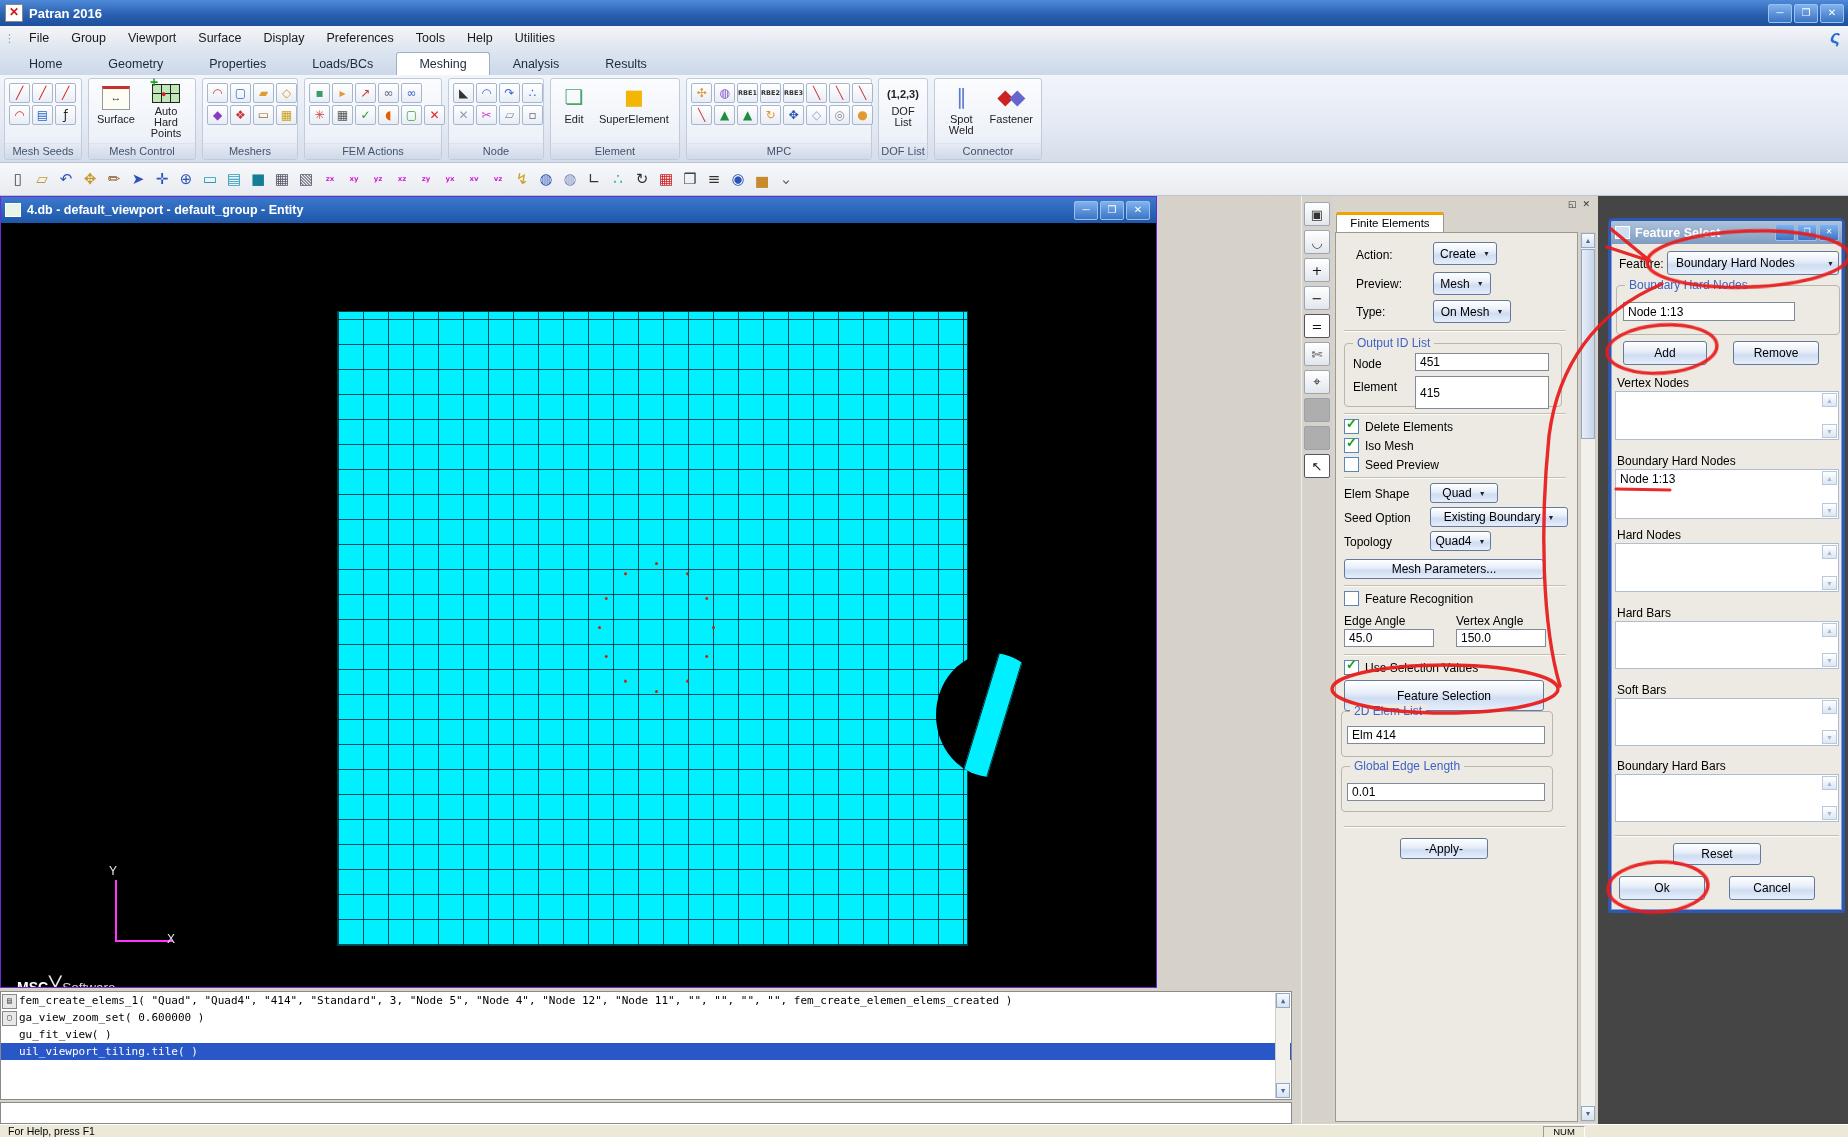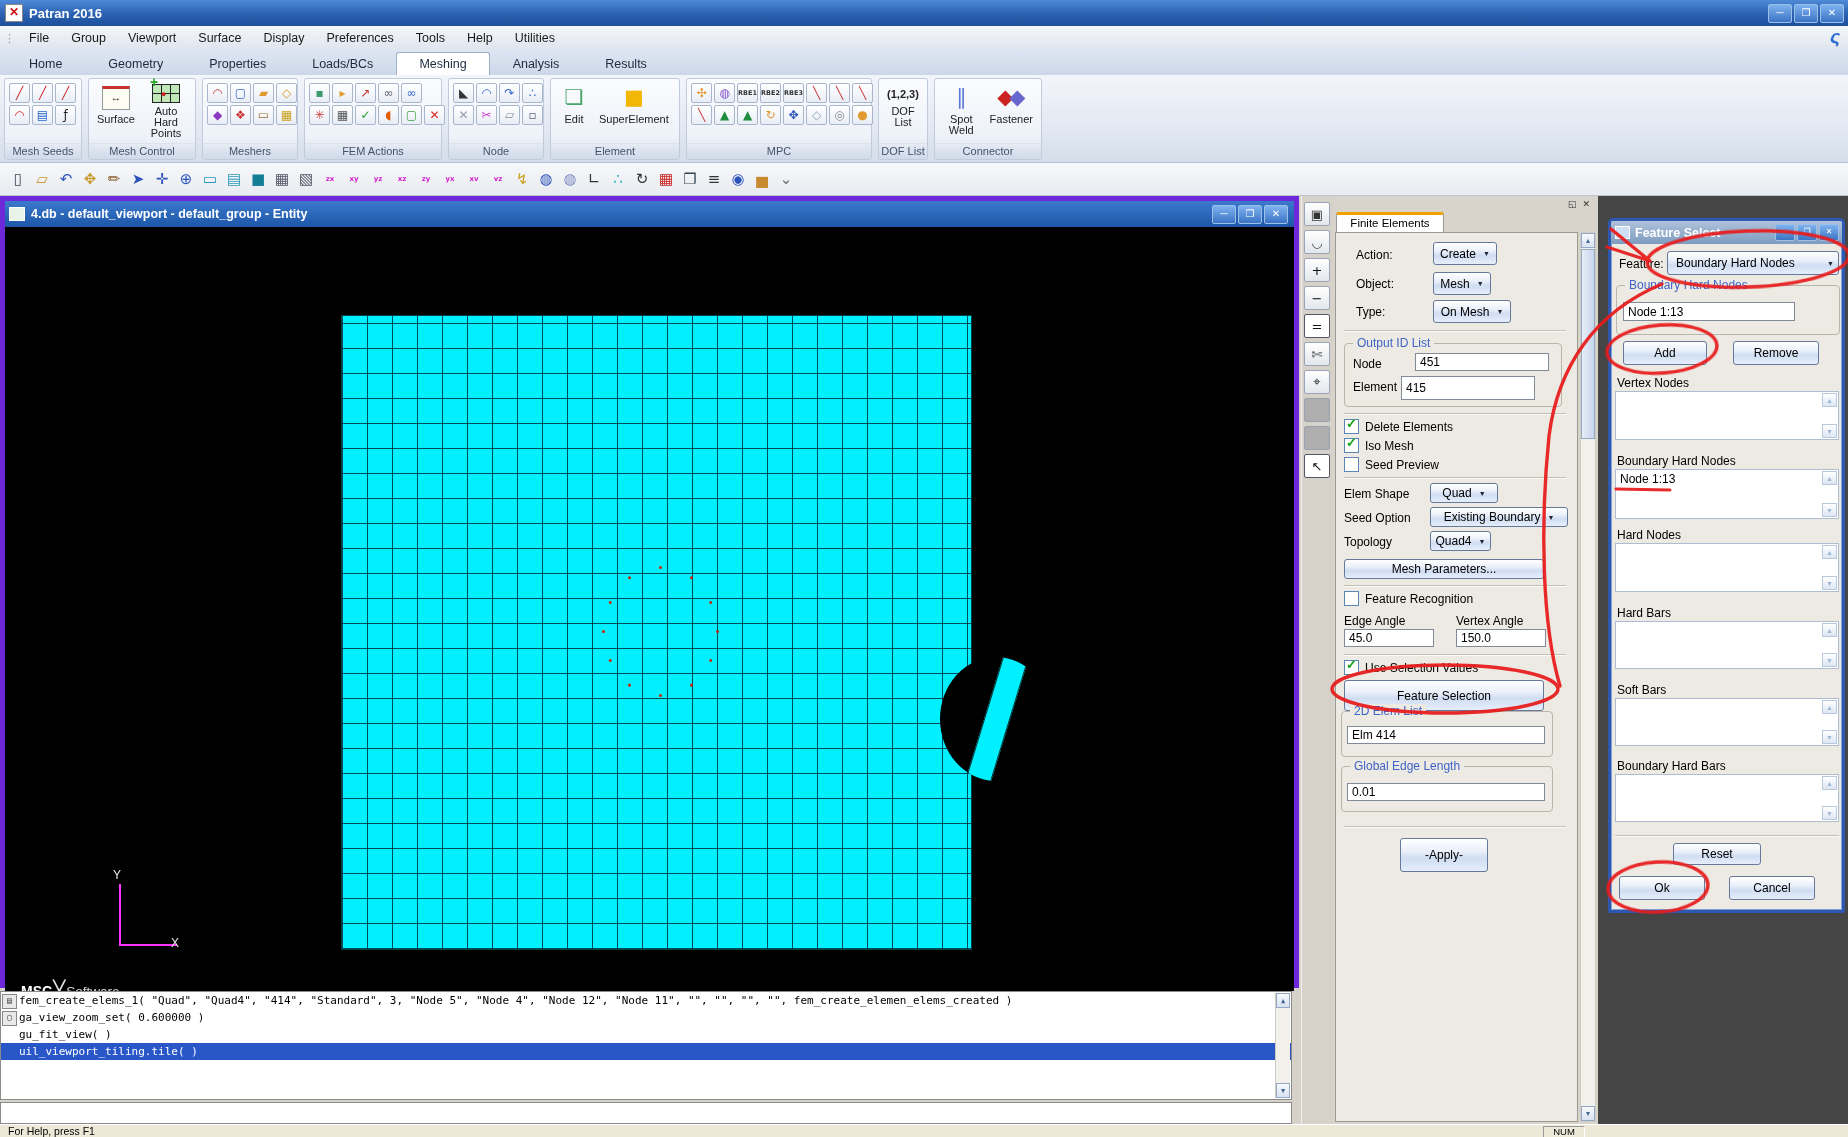--- a/index.html
+++ b/index.html
@@ -49,21 +49,21 @@
            repeating-linear-gradient(90deg,#222 0 1px,transparent 1px 9px),#bfe8b6}
   .ahpicon::before{content:"+";position:absolute;left:-2px;top:-7px;color:#1fa51f;font-weight:bold;font-size:14px}
   .ahpicon::after{content:"●";position:absolute;left:9px;top:5px;color:#d02020;font-size:9px}
   .doficon{font-weight:bold;font-size:11px;margin:8px 0 6px}
   
   .quickbar{left:0;top:163px;width:1848px;height:33px;background:linear-gradient(#f7f8fa,#e8ebf0);
             border-bottom:1px solid #c0c4cc;display:flex;align-items:center;padding-left:6px;box-sizing:border-box}
   .quickbar .icn{width:24px;height:24px;border:0;background:transparent;font-size:15px}
   .quickbar .icn.vtx{font-size:7px;font-weight:bold}
   
-  .vwin{left:0;top:196px;width:1299px;height:792px;border:5px solid #6d28d9;box-sizing:border-box;background:#14532d}
+  .vwin{left:0;top:196px;width:1157px;height:792px;border:1px solid #6d28d9;box-sizing:border-box;background:#14532d}
   .vtitle{height:26px;background:linear-gradient(#3c79cc,#1c56a8);display:flex;align-items:center;color:#fff;
           font-size:12.5px;font-weight:bold;padding-left:4px;position:relative}
   .vicon{width:14px;height:12px;background:#e8f4e8;border:1px solid #fff;margin-right:6px}
   .vbtns{position:absolute;right:6px;top:4px;display:flex;gap:2px}
   .canvas{position:relative;width:100%;height:764px;background:#000;overflow:hidden}
   .mesh{position:absolute;left:336px;top:88px;width:629px;height:633px;background-color:#00f0ff;
         background-image:repeating-linear-gradient(0deg,rgba(0,35,50,.8) 0 1px,transparent 1px 25px),
                          repeating-linear-gradient(90deg,rgba(0,35,50,.8) 0 1px,transparent 1px 25px);
         border:1px solid #044}
   .hole{position:absolute;left:598px;top:341px;width:112px;height:124px;background:#000;border-radius:50%;overflow:hidden}
@@ -410,32 +410,32 @@
 
 <div class="abs fepanel">
   <div class="ministrip">
     <span>◱</span>
     <span>✕</span>
   </div>
   <div class="fetab">Finite Elements</div>
   <div class="febody">
     <span class="flabel" style="left:20px;top:15px">Action:</span>
     <span class="b3 dd" style="left:97px;top:9px;width:64px;height:23px">Create</span>
-    <span class="flabel" style="left:20px;top:44px">Object:</span>
+    <span class="flabel" style="left:20px;top:44px">Preview:</span>
     <span class="b3 dd" style="left:97px;top:39px;width:58px;height:23px">Mesh</span>
     <span class="flabel" style="left:20px;top:72px">Type:</span>
     <span class="b3 dd" style="left:97px;top:67px;width:78px;height:23px">On Mesh</span>
     <span class="sep" style="left:8px;top:97px;width:222px"></span>
 
     <div class="gb" style="left:8px;top:110px;width:216px;height:62px">
       <span class="gt">Output ID List</span>
       <span class="flabel" style="left:8px;top:13px">Node</span>
       <span class="fld" style="left:70px;top:9px;width:134px;height:18px">451</span>
       <span class="flabel" style="left:8px;top:36px">Element</span>
-      <span class="fld" style="left:56px;top:32px;width:134px;height:24px">415</span>
+      <span class="fld" style="left:70px;top:32px;width:134px;height:33px">415</span>
     </div>
     <span class="sep" style="left:8px;top:180px;width:222px"></span>
 
     <div class="cbrow" style="left:8px;top:186px" data-checked="true">
       <span class="cb"></span>
         <span>Delete Elements</span>
       </div>
     <div class="cbrow" style="left:8px;top:205px" data-checked="true">
       <span class="cb"></span>
         <span>Iso Mesh</span>
@@ -473,21 +473,21 @@
 
     <div class="gb" style="left:5px;top:478px;width:210px;height:44px">
       <span class="gt">2D Elem List</span>
       <span class="fld" style="left:5px;top:14px;width:198px;height:18px">Elm 414</span>
     </div>
     <div class="gb" style="left:5px;top:533px;width:210px;height:44px">
       <span class="gt">Global Edge Length</span>
       <span class="fld" style="left:5px;top:16px;width:198px;height:18px">0.01</span>
     </div>
     <span class="sep" style="left:8px;top:593px;width:222px"></span>
-    <span class="b3" style="left:64px;top:605px;width:88px;height:34px">-Apply-</span>
+    <span class="b3" style="left:64px;top:605px;width:88px;height:21px">-Apply-</span>
   </div>
   <div class="vsb">
     <span class="sbtn" style="top:0">▲</span>
     <span class="sthumb"></span>
     <span class="sbtn" style="bottom:0">▼</span>
   </div>
 </div>
 
 <div class="abs console">
   <div class="cbtns">

